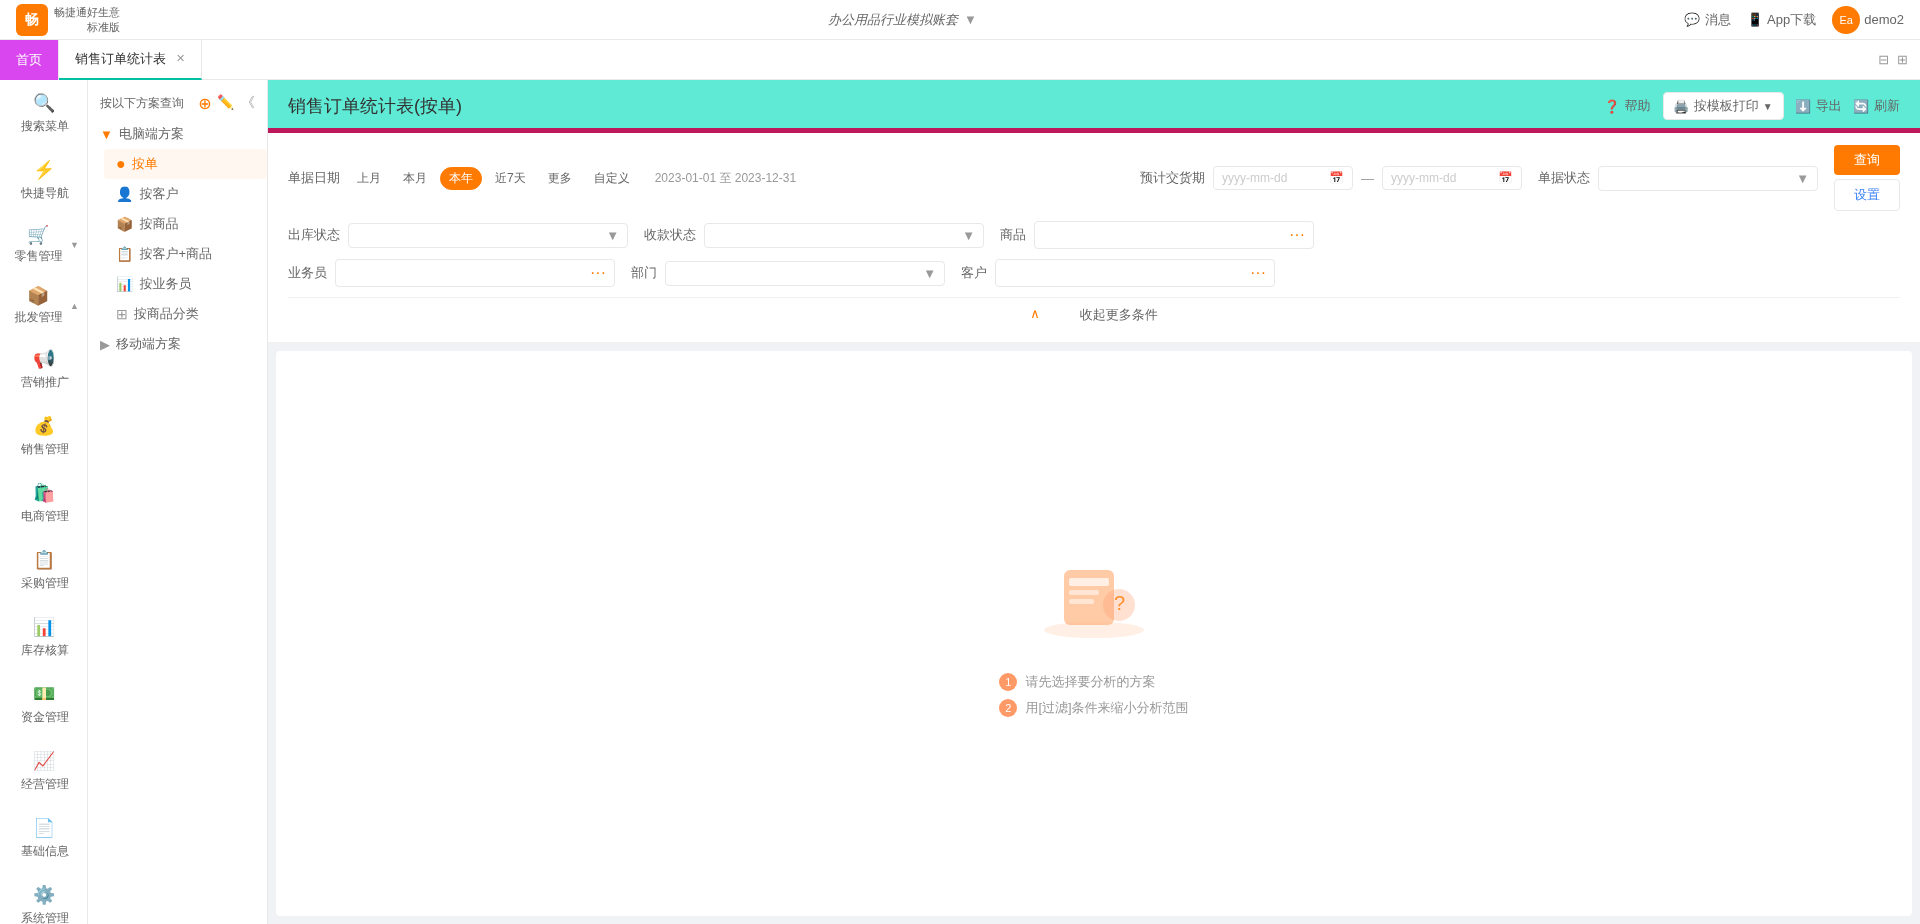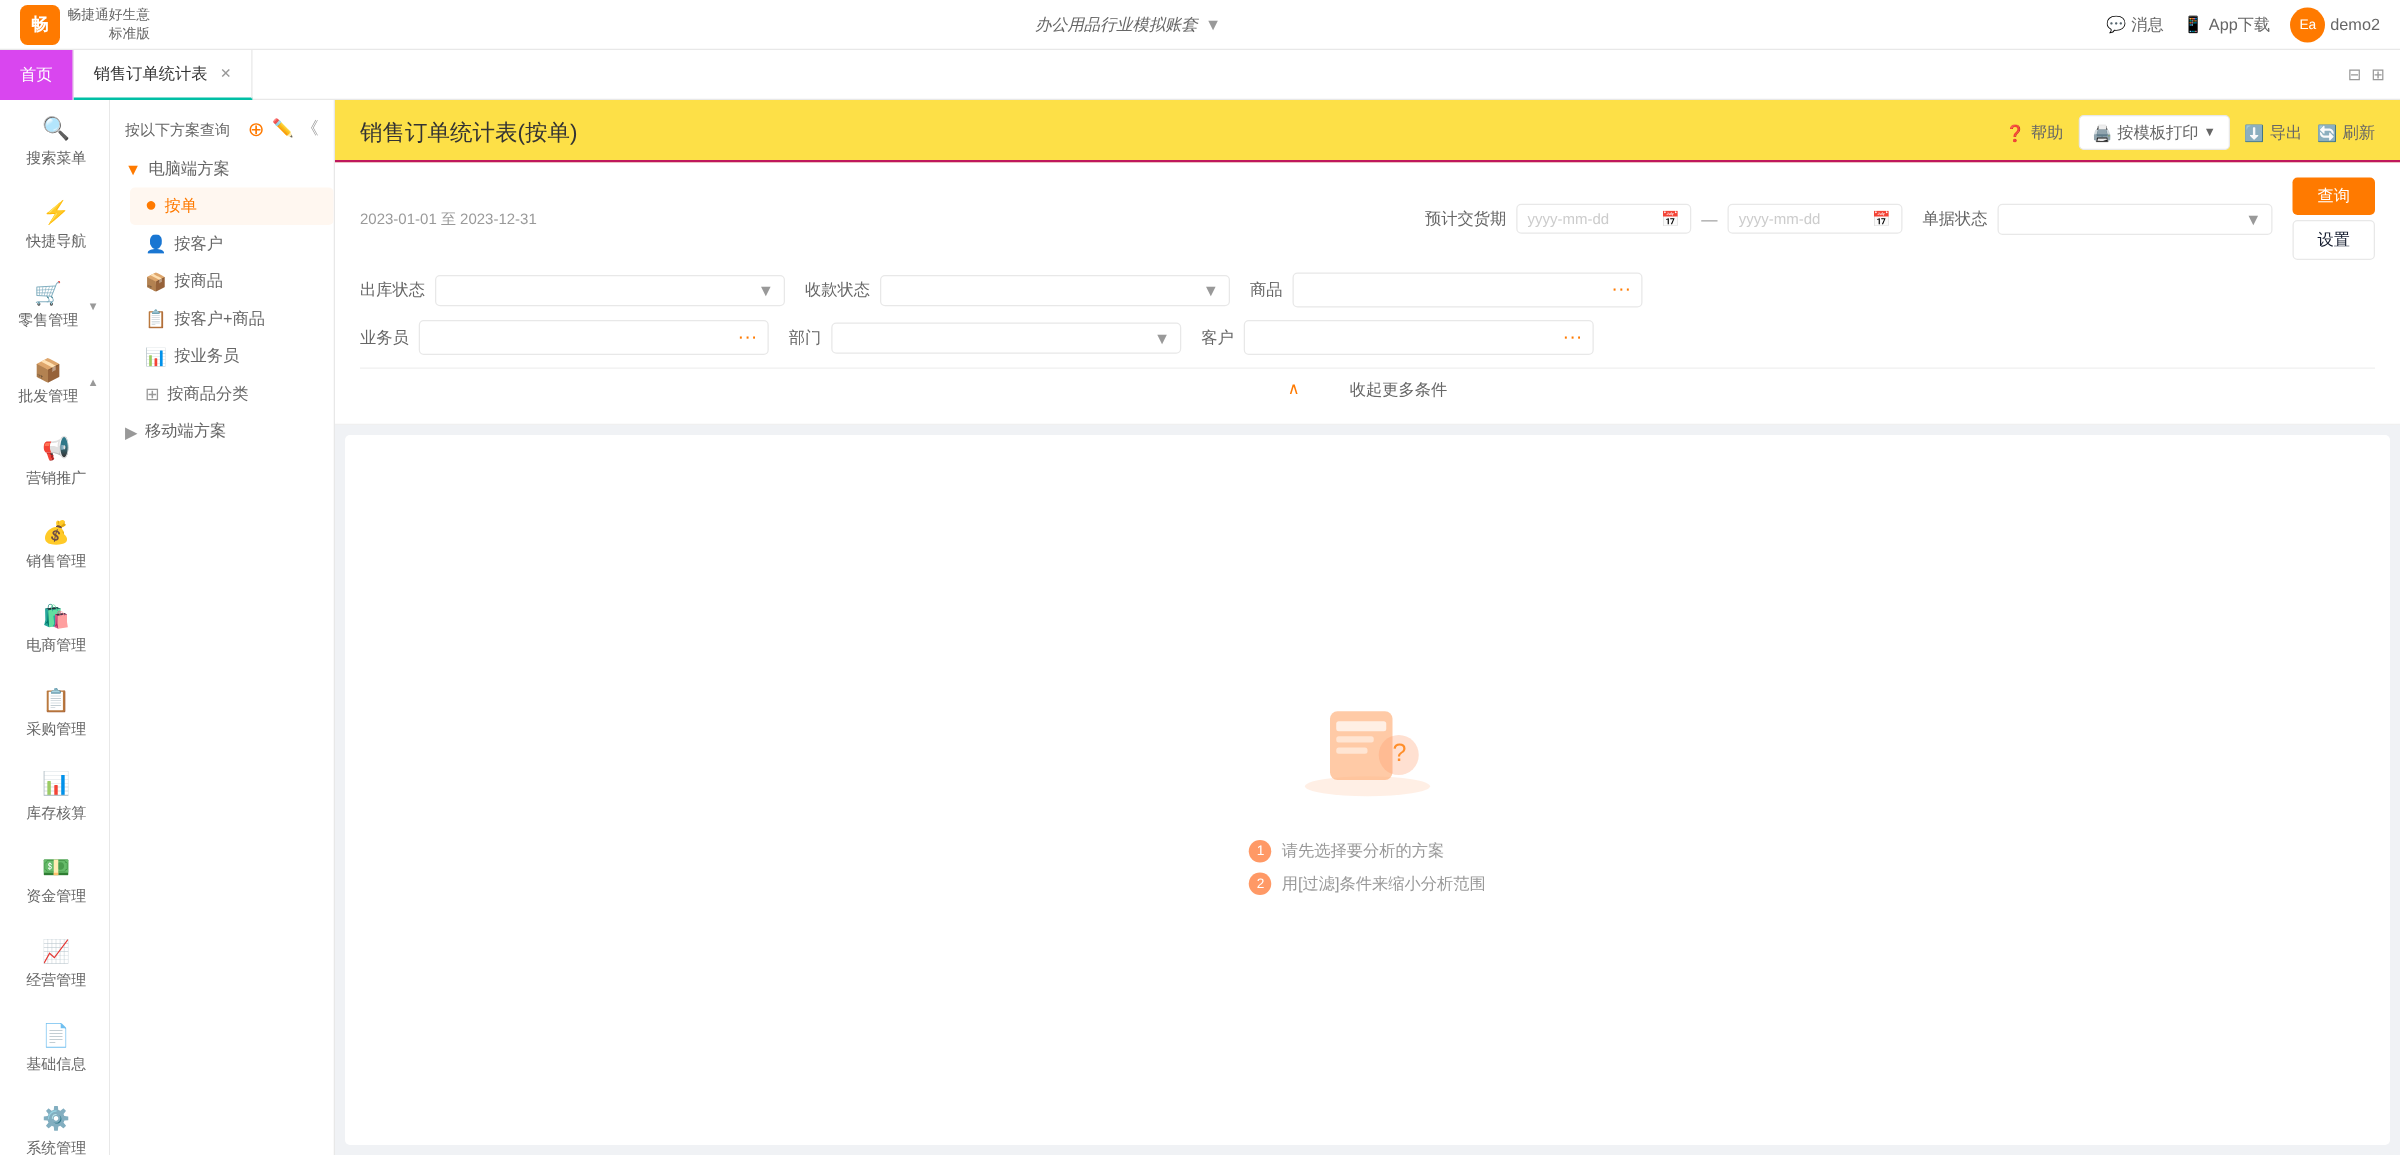--- a/index.html
+++ b/index.html
@@ -43,38 +43,38 @@
     .scheme-panel-icons span { cursor: pointer; font-size: 14px; }
     .scheme-category { padding: 6px 12px; display: flex; align-items: center; gap: 6px; color: #666; font-size: 13px; cursor: pointer; }
     .scheme-items { padding-left: 16px; }
     .scheme-item { display: flex; align-items: center; gap: 6px; padding: 6px 12px; font-size: 13px; color: #666; cursor: pointer; border-radius: 4px; }
     .scheme-item.active { color: #ff7a00; background: #fff7f0; }
 
     
     .main-panel { flex: 1; display: flex; flex-direction: column; overflow: hidden; }
 
     
-    .page-header { background: #fde047; padding: 12px 20px 8px; border-bottom: 2px solid #be185d; display: flex; align-items: center; justify-content: space-between; }
+    .page-header { background: #5eead4; padding: 12px 20px 8px; border-bottom: 5px solid #be185d; display: flex; align-items: center; justify-content: space-between; }
     .page-title { font-size: 18px; font-weight: 500; color: #333; }
     .page-actions { display: flex; align-items: center; gap: 12px; font-size: 13px; color: #666; }
     .page-action { display: flex; align-items: center; gap: 4px; cursor: pointer; }
     .page-action-btn { display: flex; align-items: center; gap: 4px; cursor: pointer; border: 1px solid #e8e8e8; padding: 4px 10px; border-radius: 4px; background: #fff; }
     .filter-row { display: flex; align-items: center; gap: 16px; margin-bottom: 10px; flex-wrap: wrap; }
     .filter-item { display: flex; align-items: center; gap: 8px; }
     .filter-label { color: #666; font-size: 13px; white-space: nowrap; }
     .date-btns { display: flex; gap: 4px; }
     .date-btn { padding: 2px 8px; border-radius: 3px; cursor: pointer; font-size: 12px; color: #666; border: 1px solid transparent; background: transparent; }
     .date-btn.active { background: #ff7a00; color: white; border-color: #ff7a00; border-radius: 12px; }
     .date-range { color: #999; font-size: 12px; }
     .date-input { border: 1px solid #e8e8e8; border-radius: 4px; padding: 4px 8px; font-size: 12px; color: #999; width: 120px; display: flex; align-items: center; gap: 4px; cursor: pointer; }
     .date-separator { color: #999; }
     .filter-select { border: 1px solid #e8e8e8; border-radius: 4px; padding: 4px 8px; font-size: 13px; color: #333; background: #fff; cursor: pointer; min-width: 200px; display: flex; align-items: center; justify-content: space-between; }
     .filter-select-wide { min-width: 300px; }
     .btn-query { background: #ff7a00; color: white; border: none; padding: 6px 20px; border-radius: 4px; cursor: pointer; font-size: 13px; }
-    .btn-setting { background: #fff; color: #0f172a; border: 1px solid #e8e8e8; padding: 6px 16px; border-radius: 4px; cursor: pointer; font-size: 13px; }
+    .btn-setting { background: #fff; color: #3b82f6; border: 1px solid #e8e8e8; padding: 6px 16px; border-radius: 4px; cursor: pointer; font-size: 13px; }
 
     
     .empty-state { flex: 1; display: flex; flex-direction: column; align-items: center; justify-content: center; background: #fff; margin: 8px; border-radius: 4px; }
     .empty-tips { display: flex; flex-direction: column; gap: 8px; }
     .empty-tip { display: flex; align-items: center; gap: 8px; color: #999; font-size: 13px; }
     .tip-num { width: 18px; height: 18px; border-radius: 50%; background: #ff9966; color: white; display: flex; align-items: center; justify-content: center; font-size: 11px; flex-shrink: 0; }
 
     .filter-section { background: #fff; padding: 0 20px 10px; border-bottom: 1px solid #f0f0f0; }
     .btn-group { display: flex; flex-direction: column; gap: 4px; }
 
@@ -263,20 +263,31 @@
           <div class="page-action">
             <span>🔄</span>
             <span>刷新</span>
           </div>
         </div>
       </div>
 
       <div class="filter-section">
 
         <div class="filter-row" style="padding-top:12px;">
+          <div class="filter-item">
+            <span class="filter-label">单据日期</span>
+            <div class="date-btns">
+              <span class="date-btn">上月</span>
+              <span class="date-btn">本月</span>
+              <span class="date-btn active">本年</span>
+              <span class="date-btn">近7天</span>
+              <span class="date-btn">更多</span>
+              <span class="date-btn">自定义</span>
+            </div>
+          </div>
           <div class="filter-item">
             <span class="date-range">2023-01-01 至 2023-12-31</span>
           </div>
           <div class="filter-item" style="margin-left:auto;">
             <span class="filter-label">预计交货期</span>
             <div class="date-input" style="width:140px;">
               <span style="color:#ccc;flex:1;">yyyy-mm-dd</span>
               <span style="color:#ff7a00;">📅</span>
             </div>
             <span class="date-separator">—</span>

